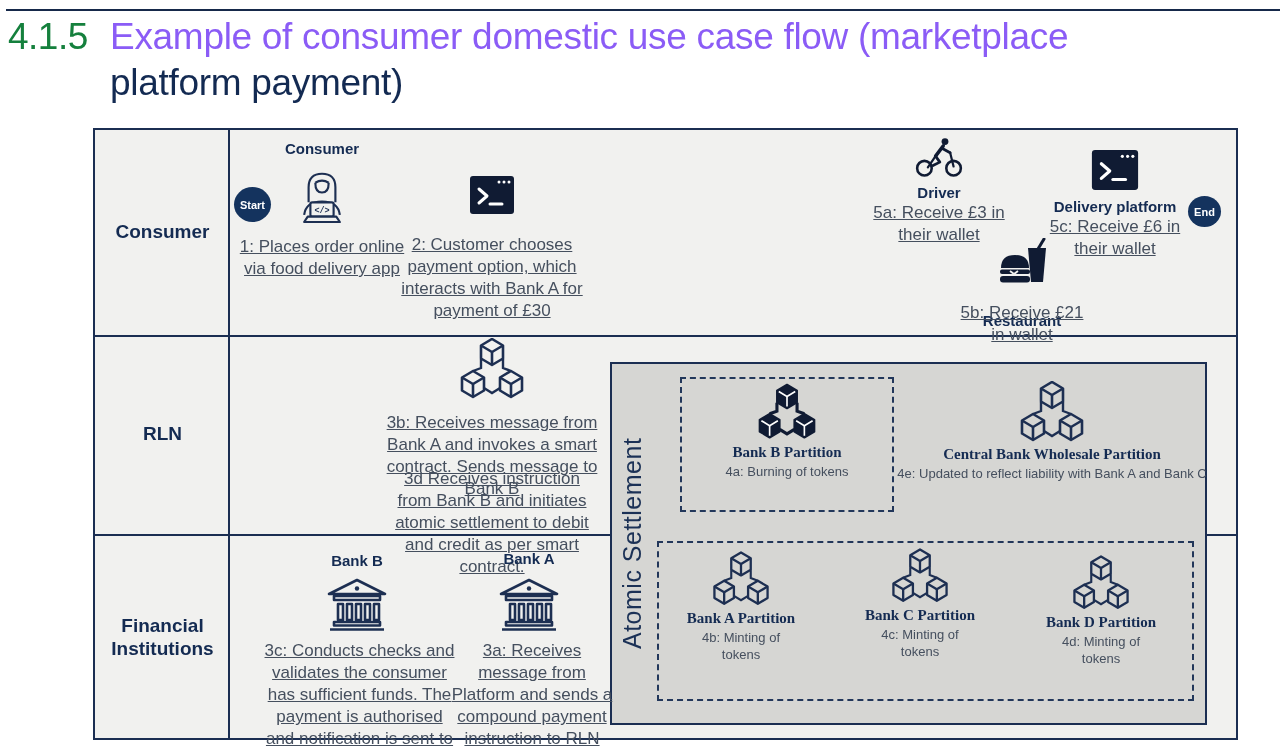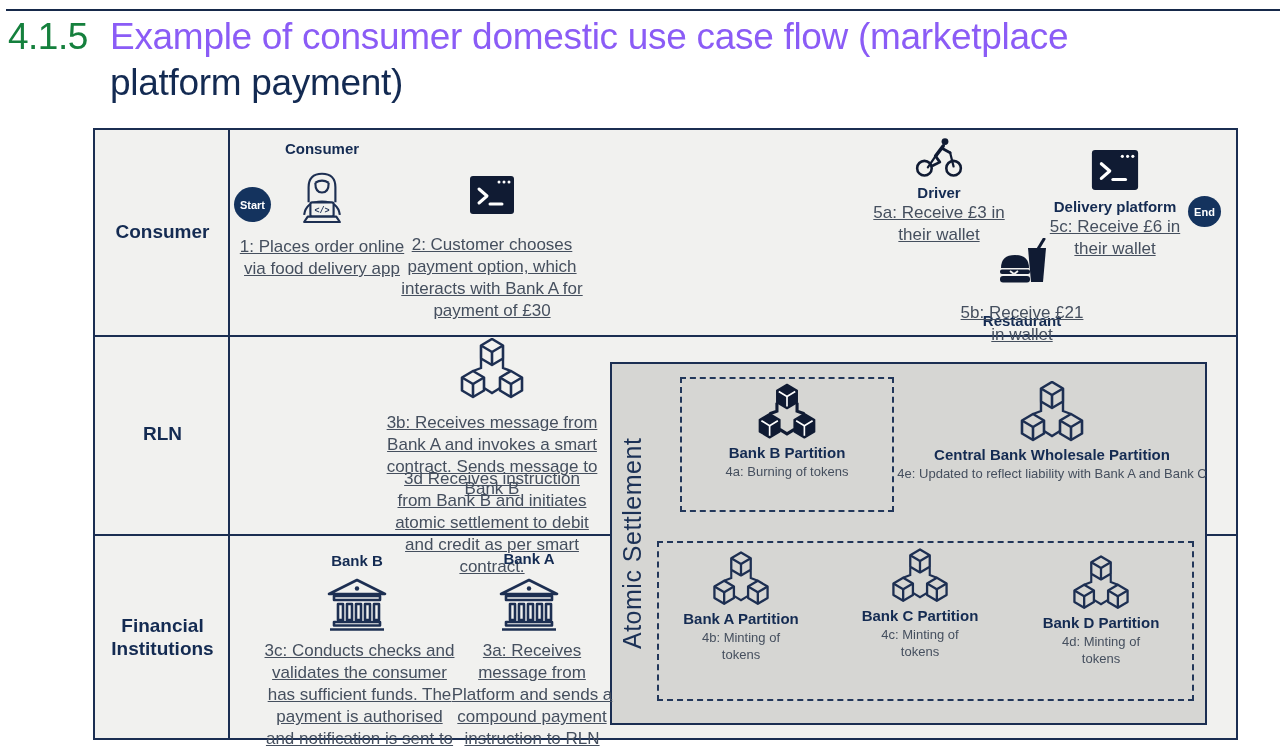--- a/index.html
+++ b/index.html
@@ -38,21 +38,21 @@
   .atomic-box { position:absolute; left:515px; top:232px; width:597px; height:363px;
                 background:#d6d6d3; border:2px solid #1b2e52; }
   .atomic-label { position:absolute; left:2px; top:0; width:36px; height:100%;
                   display:flex; align-items:center; justify-content:center;
                   writing-mode:vertical-rl; transform:rotate(180deg);
                   font-size:25px; color:#1b3156; letter-spacing:0.5px; }
   .dashed { position:absolute; border:2px dashed #22375a; }
   .d1 { left:68px; top:13px; width:214px; height:135px; }
   .d2 { left:45px; top:177px; width:537px; height:160px; }
   .part-group { position:absolute; display:flex; flex-direction:column; align-items:center; }
-  .part-name { font-weight:bold; font-size:15px; color:#142b52; margin-top:3px; }
+  .part-name { font-weight:bold; font-size:15px; color:#142b52; margin-top:3px;font-family:Liberation Serif, serif; }
   .part-desc { font-size:13px; line-height:1.3; color:#454f5e; text-align:center; margin-top:3px; }
 
   svg { display:block; }
 </style>
 </head>
 <body>
 
 <svg width="0" height="0" style="position:absolute" aria-hidden="true">
   <defs>
     <g id="cube-o" fill="none" stroke="#1d2f52" stroke-width="2.6" stroke-linejoin="round">

